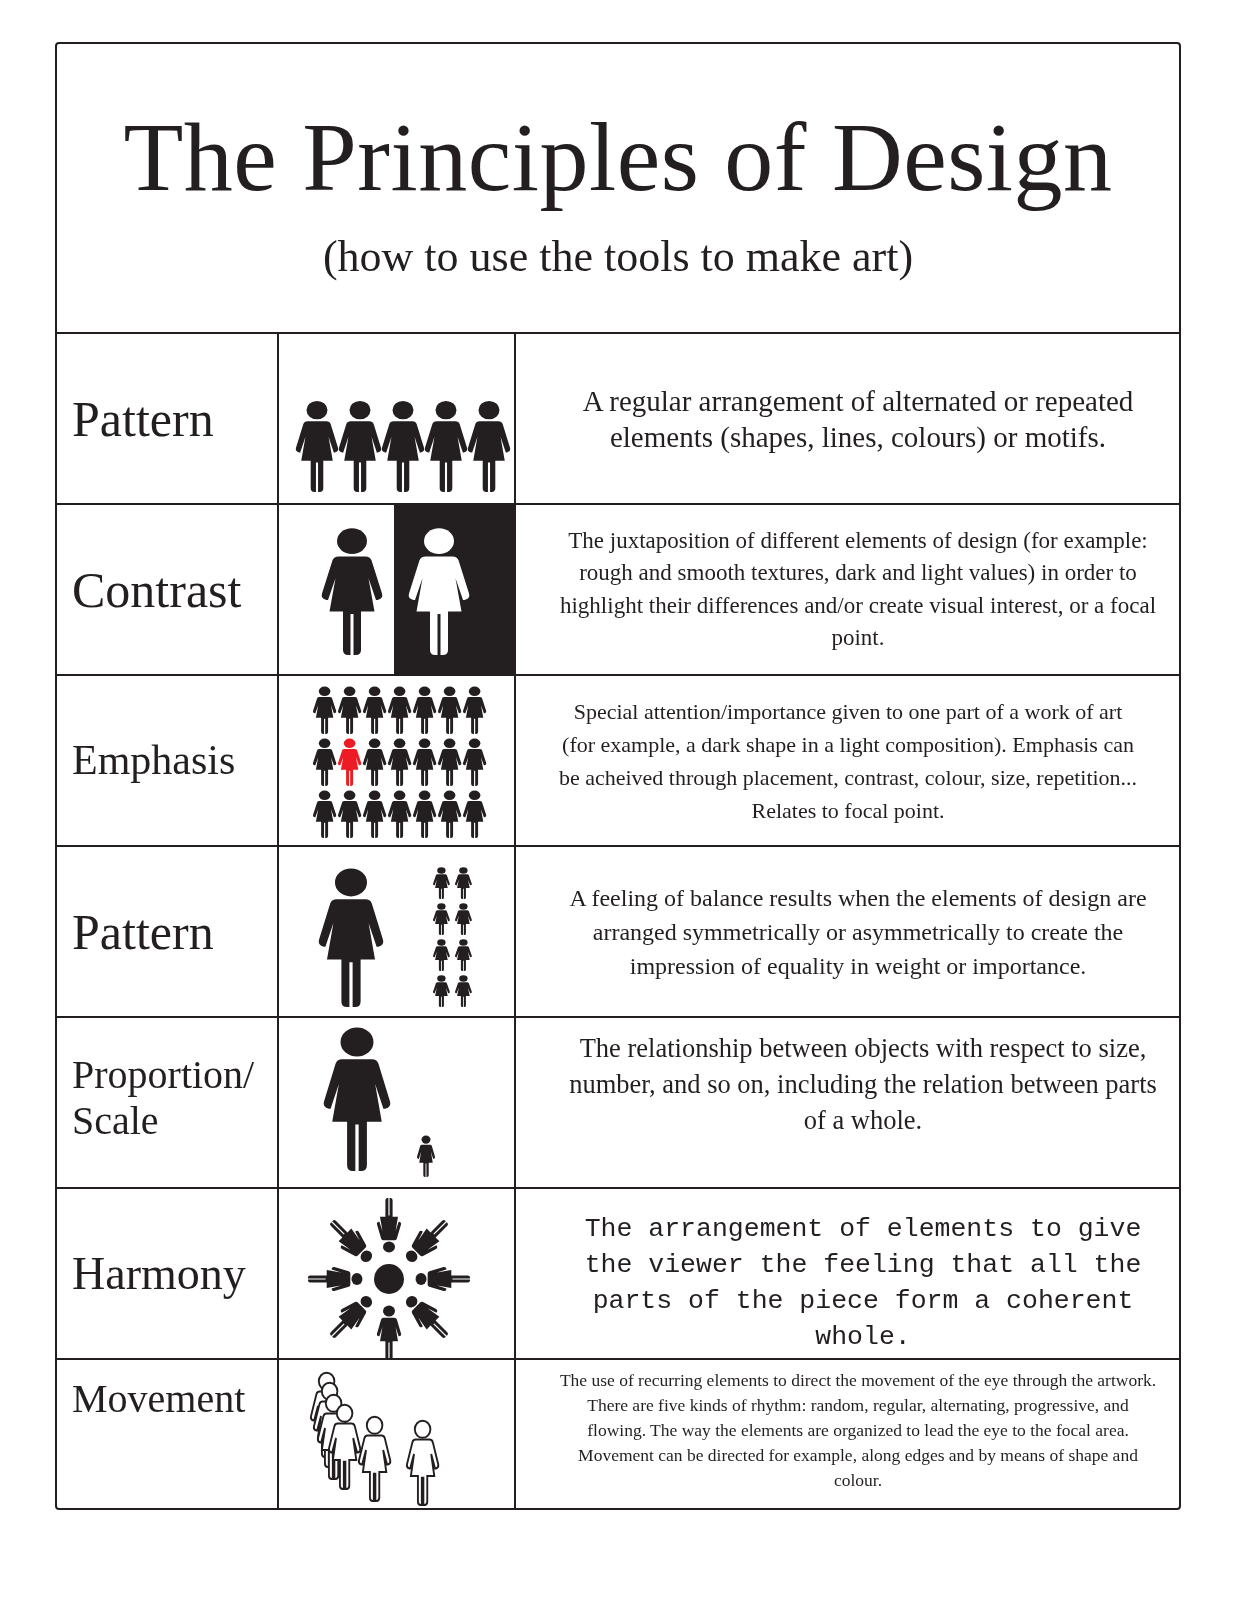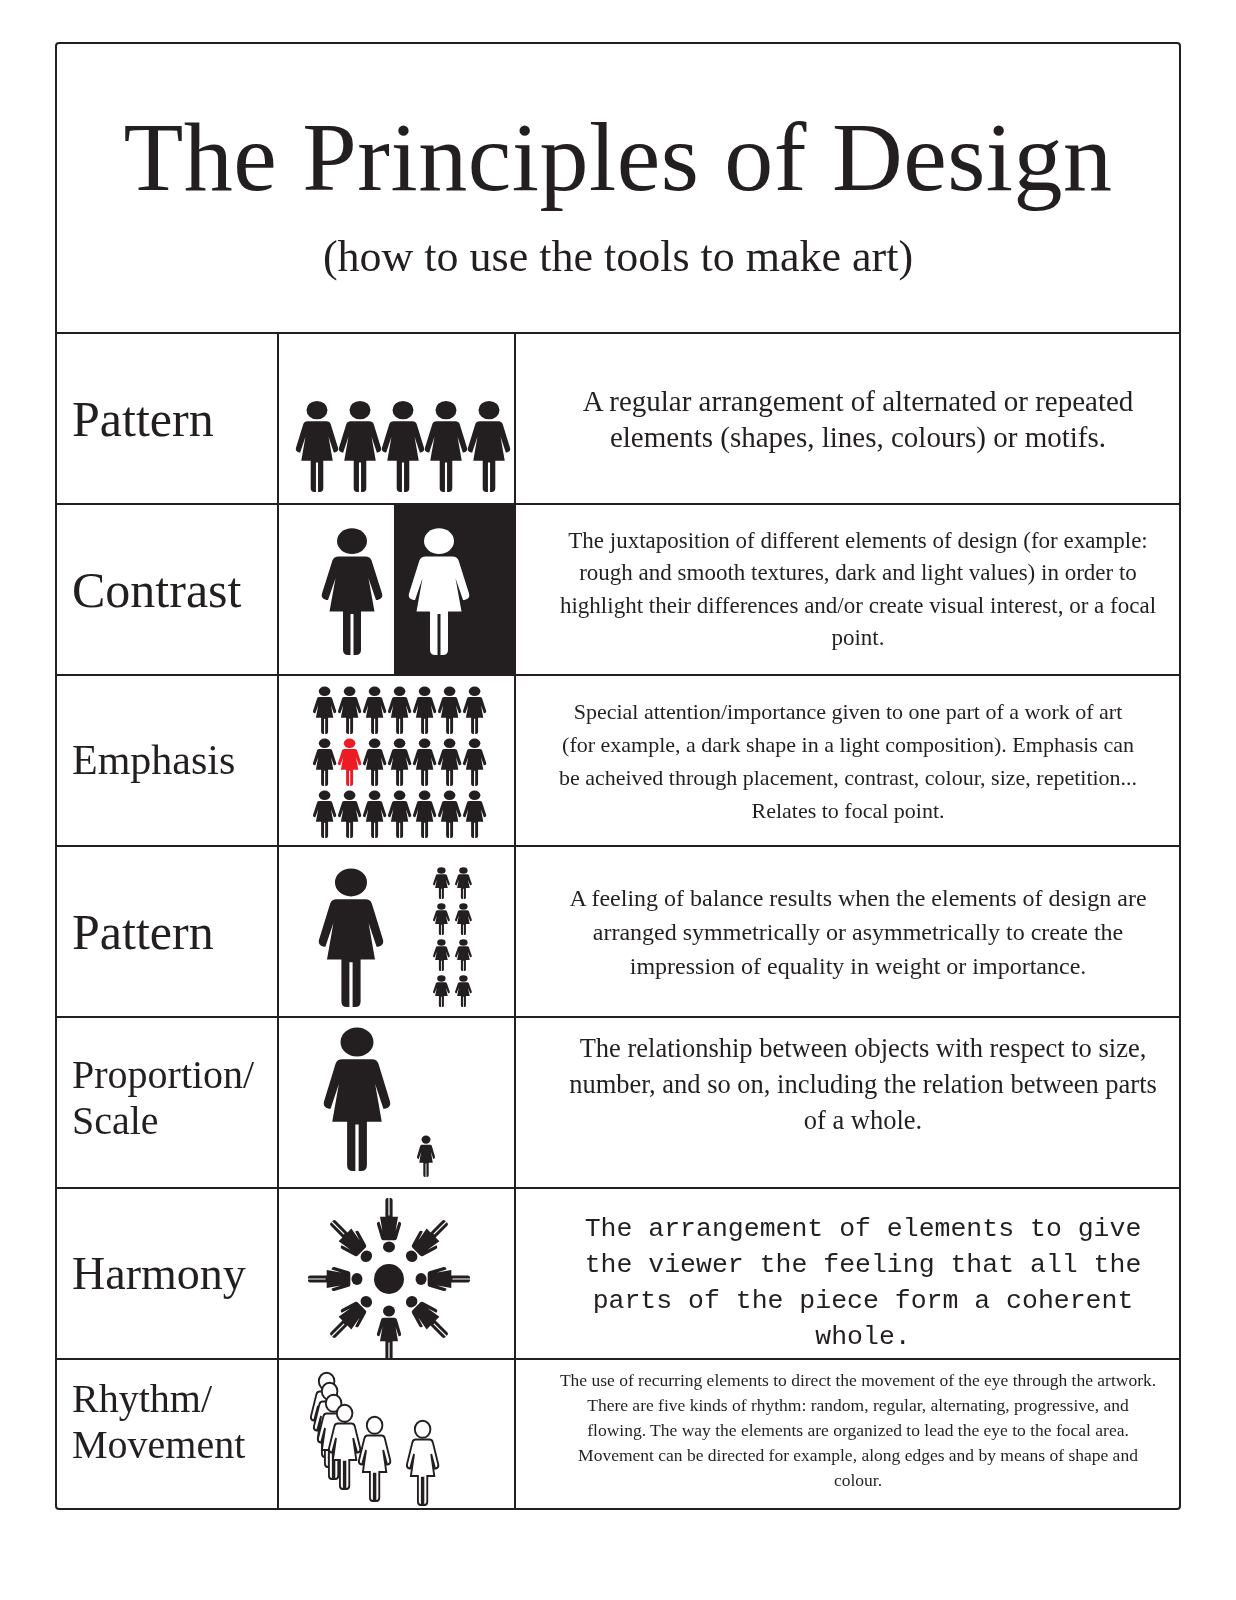--- a/index.html
+++ b/index.html
@@ -190,21 +190,20 @@
       </svg>
     </div>
     <div class="cell c-desc" style="align-items:flex-start;padding-top:22px;font-family:Liberation Mono, monospace;">
         <p class="desc d-lg" style="width:610px;font-size:26.5px;line-height:36px;">The arrangement of elements to give the viewer the feeling that all the parts of the piece form a coherent whole.</p>
       </div>
   </div>
 
   <div class="row last" style="top:1316px;height:152px;">
     <div class="cell c-name" style="align-items:flex-start;padding-top:16px;">
       <div>
-        <div class="name two">Rhythm/</div>
         <div class="name two">Movement</div>
       </div>
     </div>
     <div class="cell c-icon">
       <svg width="237" height="152" viewBox="0 0 237 152" fill="#ffffff" stroke="#231f20" stroke-width="2.4">
         <use href="#woman" transform="translate(32,12) scale(0.78,0.85)"></use>
         <use href="#woman" transform="translate(35,22) scale(0.78,0.85)"></use>
         <use href="#woman" transform="translate(39,34) scale(0.78,0.85)"></use>
         <use href="#woman" transform="translate(50,44) scale(0.78,0.85)"></use>
         <use href="#woman" transform="translate(80,56) scale(0.78,0.85)"></use>

